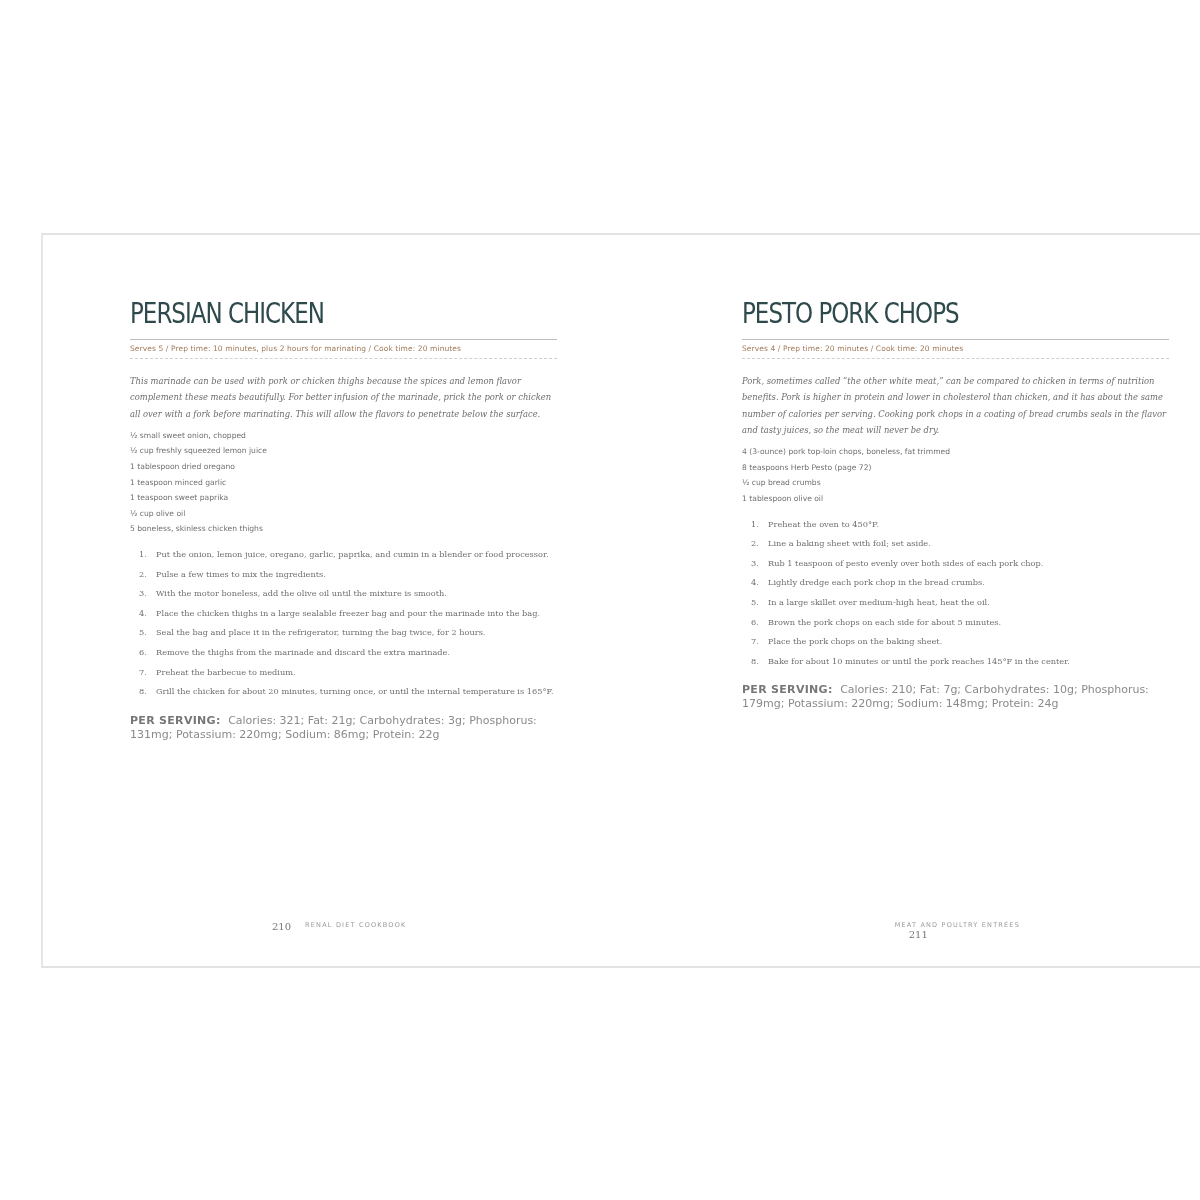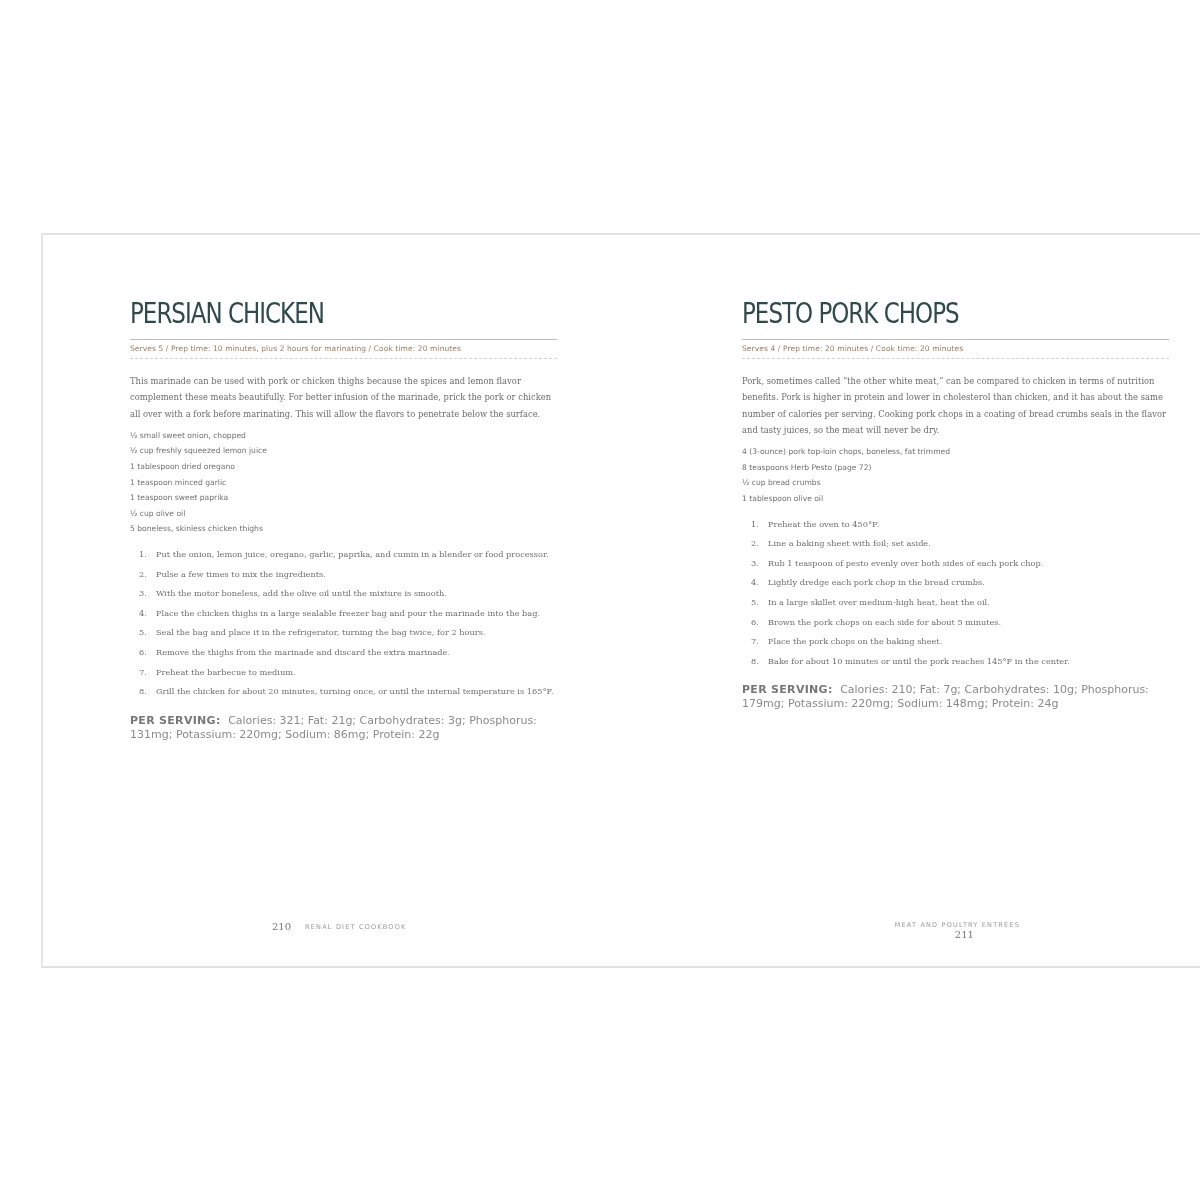--- a/index.html
+++ b/index.html
@@ -32,42 +32,42 @@
       transform: scaleX(0.82); transform-origin: left center;
       white-space: nowrap;
     }
     .rule-top { border-top: 1.5px solid #bdbdbd; margin-top: 8px; }
     .meta {
       font-family: "DejaVu Sans", sans-serif; font-size: 7.5px; color: #a07a5a;
       padding: 4px 0 5px 0; letter-spacing: 0.1px;
     }
     .rule-bottom { border-top: 1px dashed #cfcfcf; }
     .intro {
-      font-size: 8.4px; color: #6c6c6c; line-height: 16.3px;
+      font-style: italic; font-size: 8.4px; color: #6c6c6c; line-height: 16.3px;
       margin: 14px 0 6px 0;
     }
     .ingredients { list-style: none; margin: 0 0 10px 0; padding: 0; }
     .ingredients li {
       font-family: "DejaVu Sans", sans-serif; font-size: 7.6px; color: #707070; line-height: 15.6px;
     }
     .steps { list-style: none; margin: 0 0 14px 0; padding: 0; }
     .steps li {
       font-size: 8.2px; color: #6f6f6f; line-height: 15.6px;
       display: flex; margin-bottom: 4px;
     }
     .steps .num { width: 26px; flex: 0 0 26px; padding-left: 9px; box-sizing: border-box; }
     .steps .txt { flex: 1; }
     .nutrition {
       font-family: "DejaVu Sans", sans-serif; font-size: 11px; color: #8a8a8a; line-height: 14px;
     }
     .nutrition .label { font-weight: bold; letter-spacing: 0.3px; color: #777; margin-right: 4px; }
 
     .footer {
       position: absolute; top: 686px; font-family: "DejaVu Sans", sans-serif; font-size: 6.5px;
-      color: #9a9a9a; letter-spacing: 1.2px; display: flex; align-items: center;
+      color: #9a9a9a; letter-spacing: 1.2px; display: flex; 
     }
     .footer .pnum { font-family: "DejaVu Serif", serif; font-size: 10px; letter-spacing: 0; color: #777; }
     .page.left .footer { left: 229px; }
     .page.left .footer .pnum { margin-right: 14px; }
     .page.right .footer { right: 221px; flex-direction: column; }
     .page.right .footer .pnum { margin-left: 14px; }
   </style>
 </head>
 <body>
 

